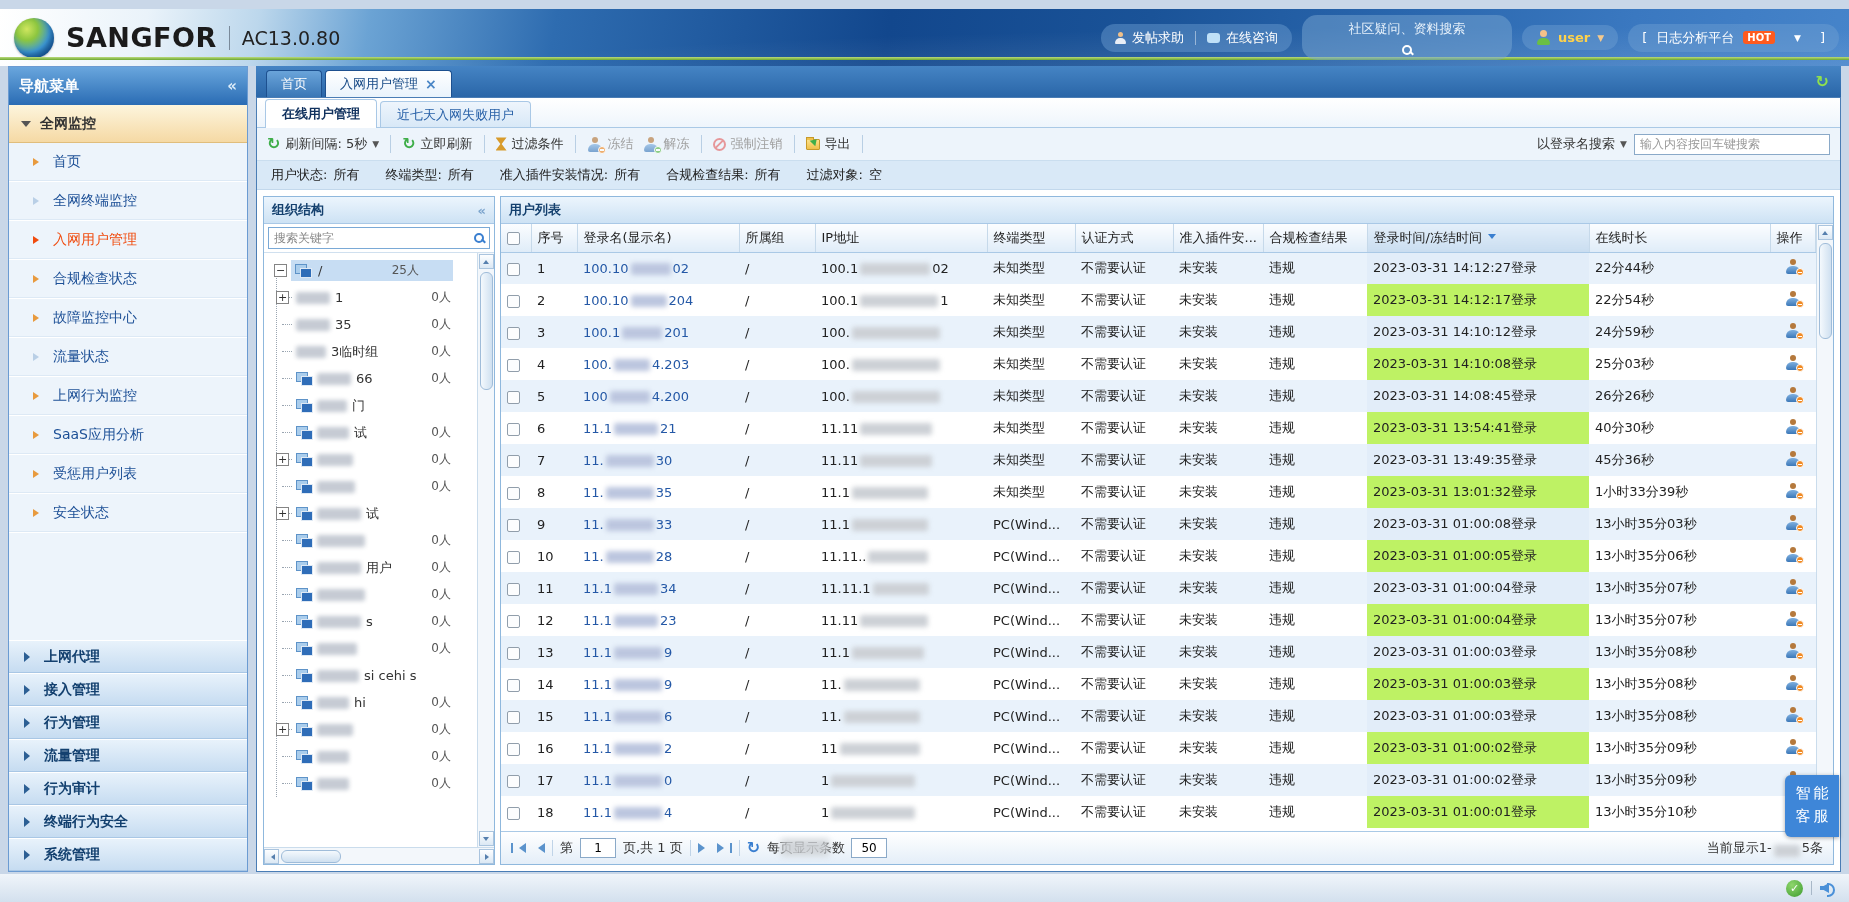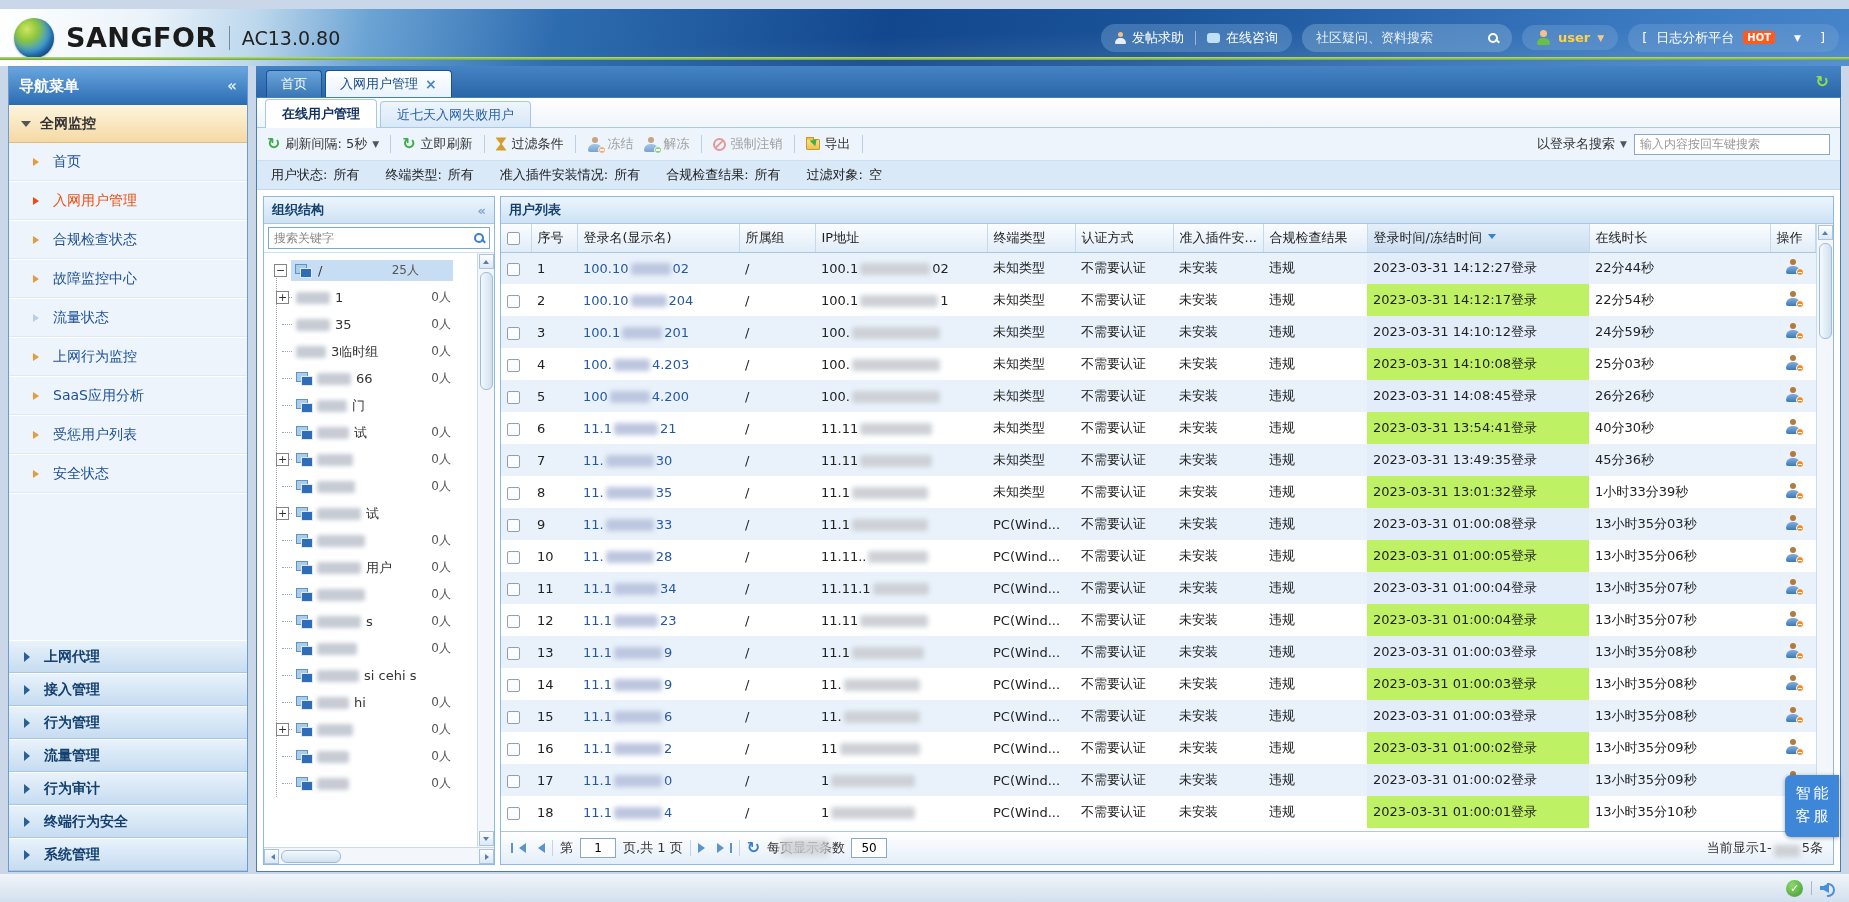--- a/index.html
+++ b/index.html
@@ -212,21 +212,21 @@
         <span class="top-link">
           <span class="mini-person"></span>
           <span>发帖求助</span>
         </span>
         <span class="link-div"></span>
         <span class="top-link">
           <span class="mini-chat"></span>
           <span>在线咨询</span>
         </span>
       </div>
-      <div class="pill" style="min-width:210px; justify-content:space-between; background:rgba(120,165,210,.5);">
+      <div class="pill" style="min-width:210px; justify-content:space-between; background:rgba(120,165,210,.5);flex-direction:column;">
         <span style="color:#e8f2fb;">社区疑问、资料搜索</span>
         <span class="mag"></span>
       </div>
       <div class="pill">
         <span class="avatar"></span>
         <span class="user-name">user</span>
         <span class="caret">▼</span>
       </div>
       <div class="pill" style="gap:9px;">
         <span>[</span>
@@ -245,20 +245,24 @@
       <span class="side-chevrons">«</span>
     </div>
     <div class="side-open-head">
       <span class="tri-down"></span>
       <span>全网监控</span>
     </div>
     <ul class="side-items" id="side-items">
         <li class="side-item">
     <span class="arr"></span>
     <span class="lbl">首页</span>
+  </li>
+        <li class="side-item hollow">
+    <span class="arr"></span>
+    <span class="lbl">全网终端监控</span>
   </li>
         <li class="side-item active">
     <span class="arr"></span>
     <span class="lbl">入网用户管理</span>
   </li>
         <li class="side-item">
     <span class="arr"></span>
     <span class="lbl">合规检查状态</span>
   </li>
         <li class="side-item">

